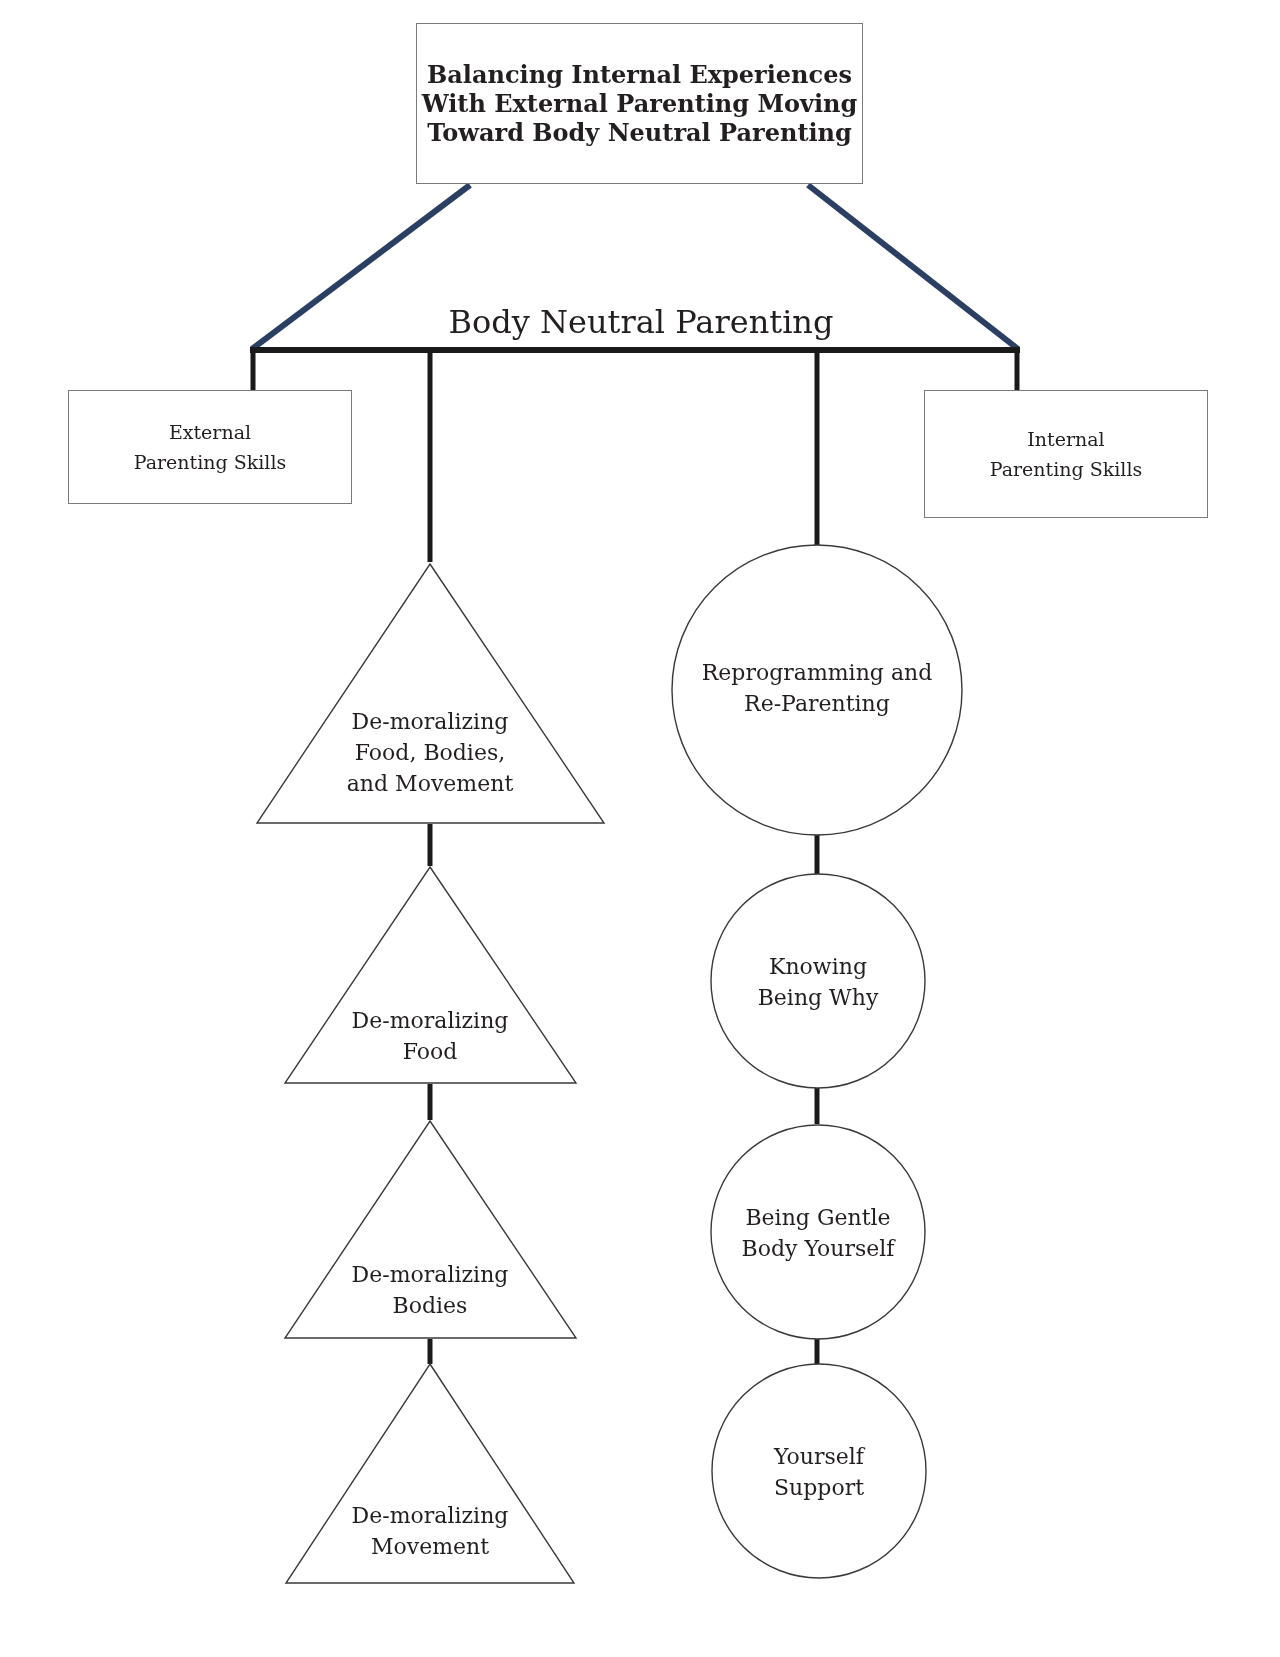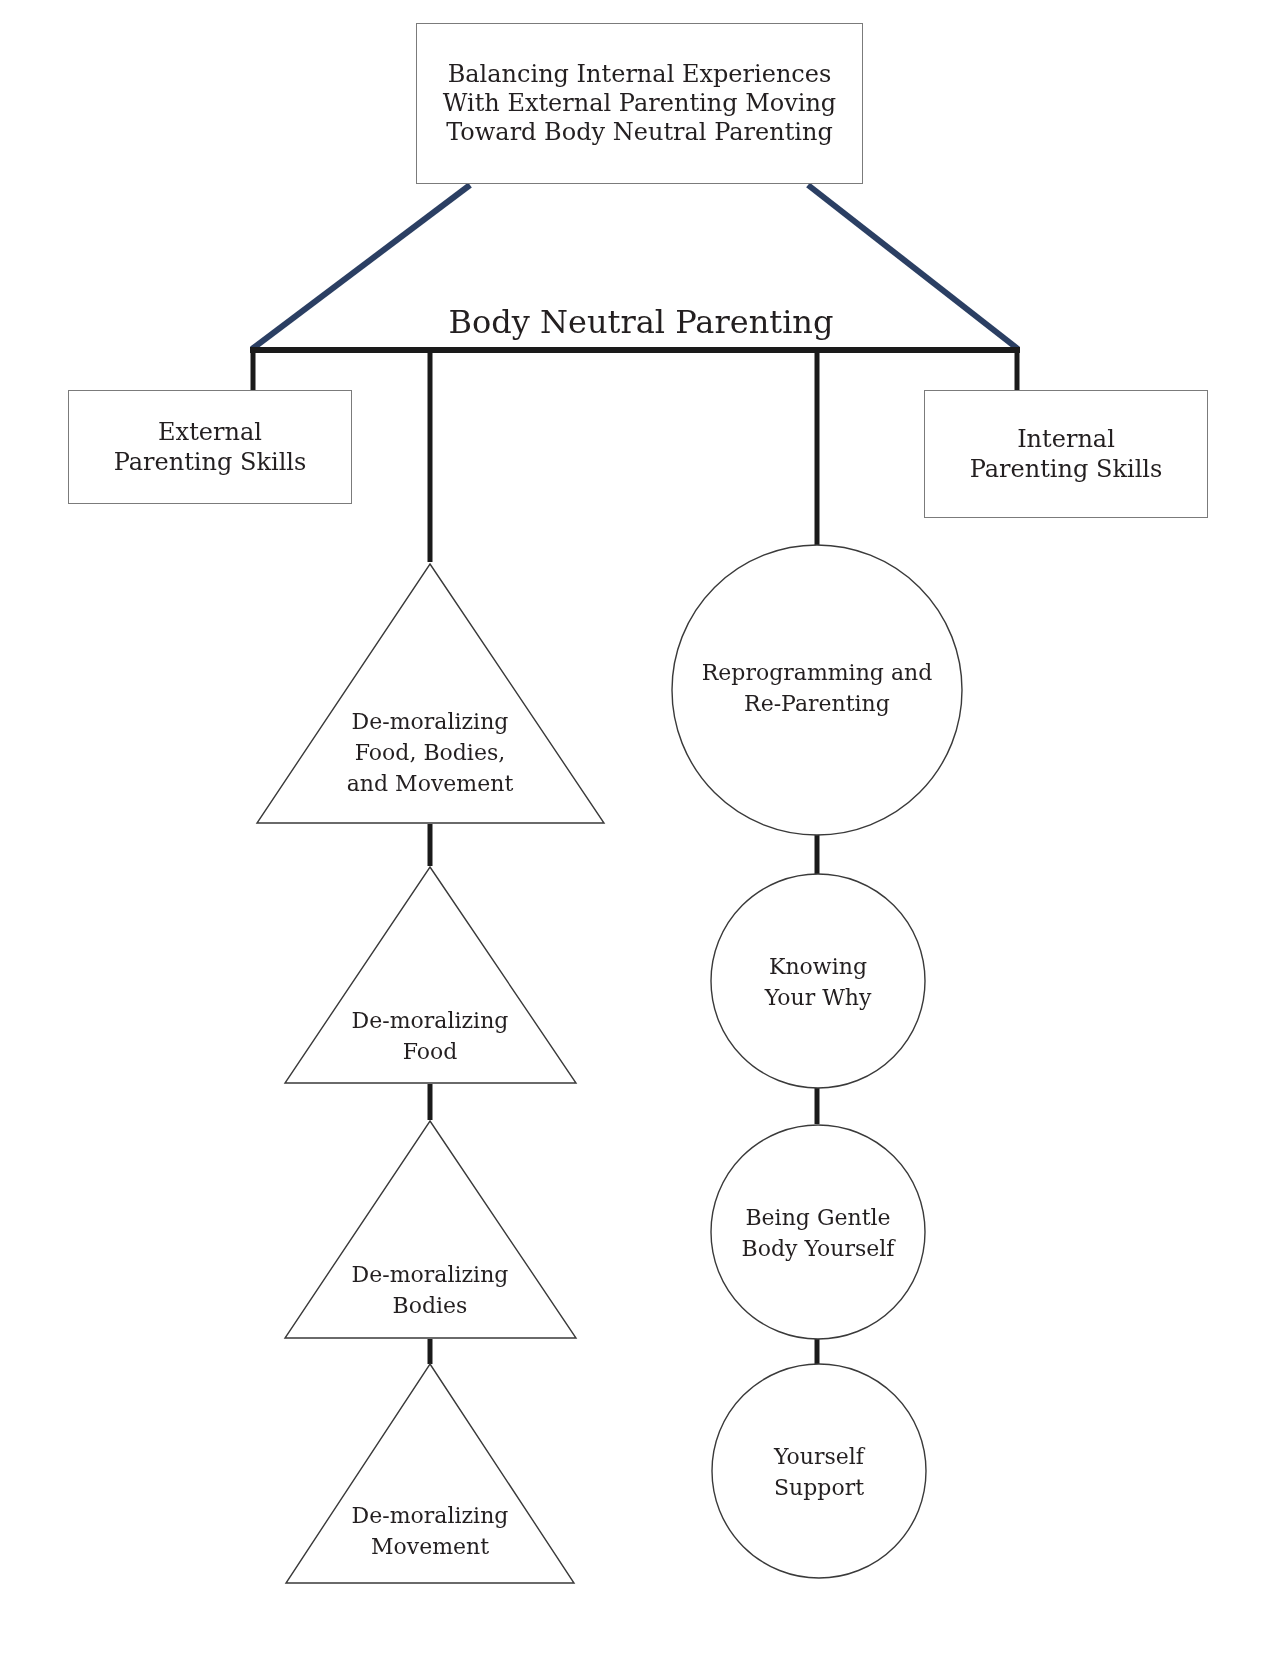--- a/index.html
+++ b/index.html
@@ -25,24 +25,24 @@
     align-items:center;
     justify-content:center;
     text-align:center;
     box-sizing:border-box;
   }
   .box-text {
     white-space:pre-line;
     text-align:center;
   }
   .title-box { left:416px; top:23px; width:447px; height:161px; }
-  .title-box .box-text { font-size:24px; line-height:29px; }
+  .title-box .box-text { font-size:24px; line-height:29px;font-weight:bold; }
   .external-box { left:68px; top:390px; width:284px; height:114px; }
   .internal-box { left:924px; top:390px; width:284px; height:128px; }
-  .external-box .box-text, .internal-box .box-text { font-size:24px; line-height:30px; }
+  .external-box .box-text, .internal-box .box-text { font-size:19px; line-height:30px; }
   .label {
     position:absolute;
     transform:translate(-50%,-50%);
     text-align:center;
     white-space:pre-line;
     font-size:22px;
     line-height:31px;
   }
   .trunk-label { font-size:32px; line-height:30px; }
 </style>
@@ -105,19 +105,19 @@
   <div class="label" style="left:430px; top:1036px;">De-moralizing
 Food</div>
   <div class="label" style="left:430px; top:1290px;">De-moralizing
 Bodies</div>
   <div class="label" style="left:430px; top:1531px;">De-moralizing
 Movement</div>
 
   <div class="label" style="left:817px; top:688px;">Reprogramming and
 Re-Parenting</div>
   <div class="label" style="left:818px; top:982px;">Knowing
-Your Why</div>
+Being Why</div>
   <div class="label" style="left:818px; top:1233px;">Being Gentle
 Body Yourself</div>
   <div class="label" style="left:819px; top:1472px;">Yourself
 Support</div>
 
 </div>
 
 </body></html>

